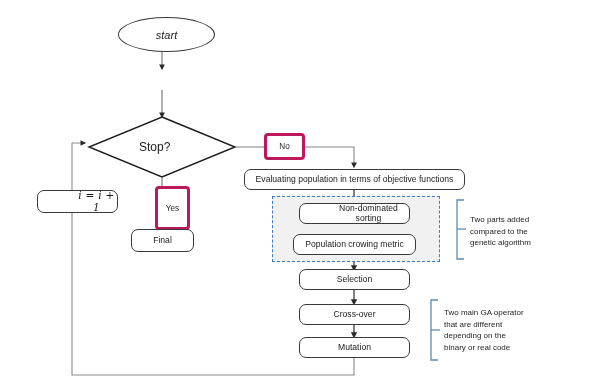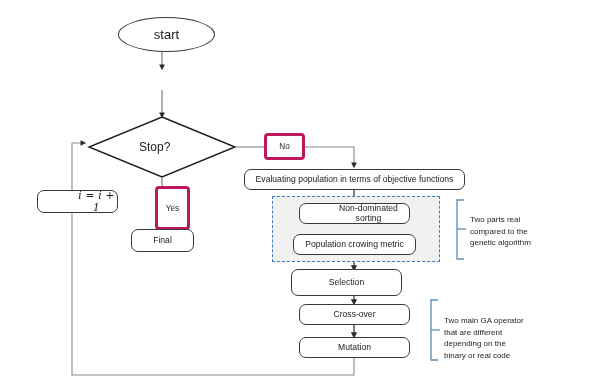--- a/index.html
+++ b/index.html
@@ -42,22 +42,23 @@
   
   .lbl {
     border: 3px solid #be185d;
     border-radius: 4px;
     font-size: 8.2px;
     color: #2b2b2b;
   }
   .ellipse {
     border: 1.2px solid #3a3a3a;
     border-radius: 50%;
-    font-size: 13px;
+    font-size: 11px;
     color: #1a1a1a;
+    font-style: italic;
   }
   .math {
     font-family: "DejaVu Serif", serif;
     font-style: italic;
     font-size: 10.5px;
     letter-spacing: .3px;
   }
   .diamond-label {
     position: absolute;
     z-index: 4;
@@ -161,34 +162,34 @@
   </div>
 
   <div class="node proc" style="left:299px; top:203px; width:111px; height:21px;padding-left:28px;">
     <span>Non-dominated sorting</span>
   </div>
 
   <div class="node proc" style="left:293px; top:234px; width:123px; height:21px;">
     <span>Population crowing metric</span>
   </div>
 
-  <div class="node proc" style="left:291px; top:269px; width:111px; height:27px;">
+  <div class="node proc" style="left:299px; top:269px; width:111px; height:21px;">
     <span>Selection</span>
   </div>
 
   <div class="node proc" style="left:299px; top:304px; width:111px; height:21px;">
     <span>Cross-over</span>
   </div>
 
   <div class="node proc" style="left:299px; top:337px; width:111px; height:21px;">
     <span>Mutation</span>
   </div>
 
-  <div class="note" style="left:470px; top:214px; width:130px;">Two parts real
+  <div class="note" style="left:470px; top:214px; width:130px;">Two parts added
 compared to the
 genetic algorithm</div>
 
-  <div class="note" style="left:444px; top:307px; width:150px;margin-top:8px;">Two main GA operator
+  <div class="note" style="left:444px; top:307px; width:150px;">Two main GA operator
 that are different
 depending on the
 binary or real code</div>
 
 </div>
 
 </body></html>

